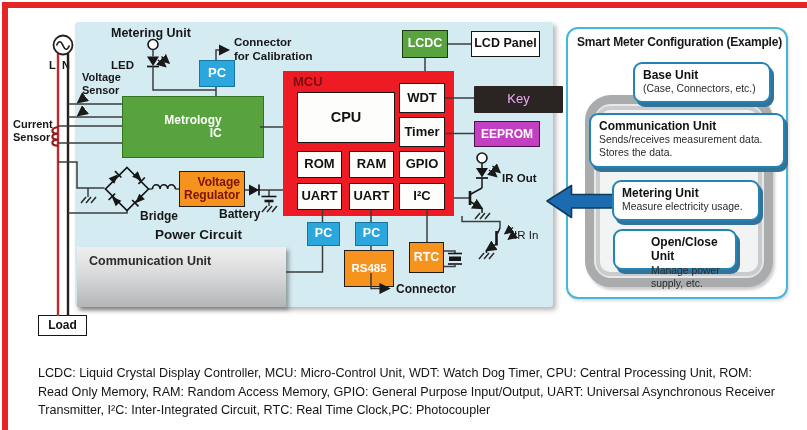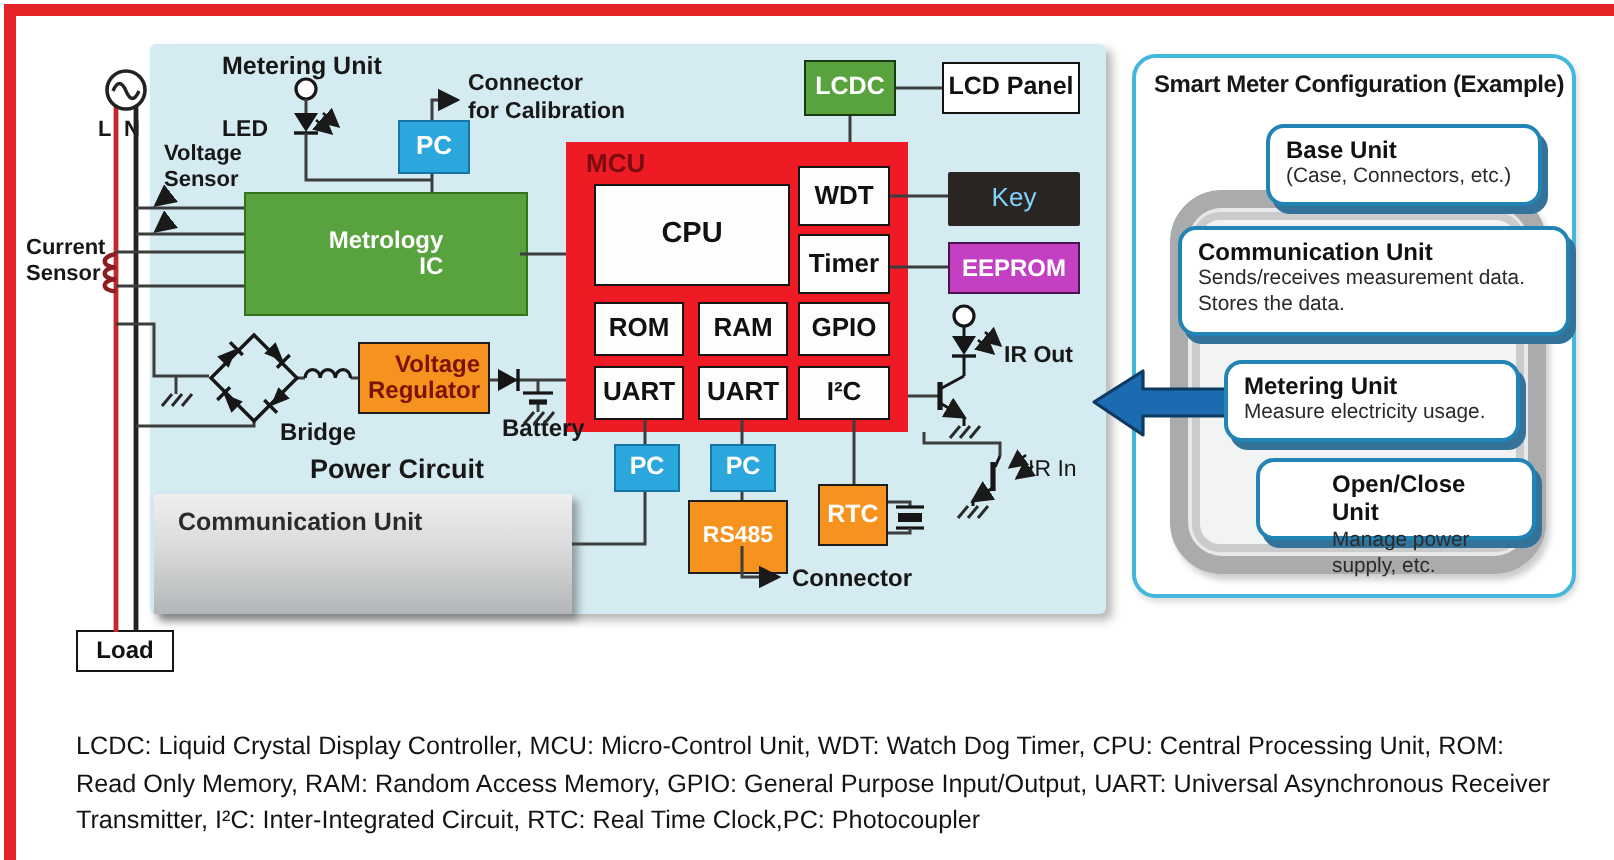--- a/index.html
+++ b/index.html
@@ -64,21 +64,21 @@
   </div>
   <div class="callout" style="left:589px;top:113px;width:196px;height:55px;">
     <div class="t">Communication Unit</div>
     <div class="b">Sends/receives measurement data.
 Stores the data.</div>
   </div>
   <div class="callout" style="left:612px;top:180px;width:148px;height:41px;">
     <div class="t">Metering Unit</div>
     <div class="b">Measure electricity usage.</div>
   </div>
-  <div class="callout" style="left:628px;top:229px;width:140px;height:41px;padding-left:36px;">
+  <div class="callout" style="left:613px;top:229px;width:124px;height:41px;padding-left:36px;">
     <div class="t">Open/Close Unit</div>
     <div class="b">Manage power supply, etc.</div>
   </div>
 
   <div class="lbl bold" style="left:111px;top:26px;font-size:12.5px;">Metering Unit</div>
   <div class="lbl" style="left:111px;top:59px;font-size:11.5px;font-weight:600;">LED</div>
   <div class="lbl" style="left:82px;top:71px;font-size:11px;font-weight:600;">Voltage
 Sensor</div>
   <div class="lbl" style="left:13px;top:118px;font-size:11px;font-weight:600;">Current
 Sensor</div>
@@ -103,40 +103,40 @@
   <div class="box c-white" style="left:297px;top:151px;width:45px;height:27px;font-size:13px;">ROM</div>
   <div class="box c-white" style="left:349px;top:151px;width:45px;height:27px;font-size:13px;">RAM</div>
   <div class="box c-white" style="left:399px;top:151px;width:46px;height:27px;font-size:13px;">GPIO</div>
   <div class="box c-white" style="left:297px;top:183px;width:45px;height:27px;font-size:13px;">UART</div>
   <div class="box c-white" style="left:349px;top:183px;width:45px;height:27px;font-size:13px;">UART</div>
   <div class="box c-white" style="left:399px;top:183px;width:46px;height:27px;font-size:13px;">I²C</div>
 
   <div class="box c-green" style="left:402px;top:30px;width:46px;height:28px;font-size:12.5px;border-color:#1a3a10;">LCDC</div>
   <div class="box" style="left:471px;top:31px;width:69px;height:26px;background:#fff;
        border:1.8px solid #141414;font-size:12.5px;font-weight:600;color:#111;">LCD Panel</div>
-  <div class="box" style="left:474px;top:86px;width:66px;height:27px;background:#2a2423;
-       color:#7dd3fc;font-size:13px;border-radius:1px;">Key</div>
+  <div class="box" style="left:474px;top:86px;width:89px;height:27px;background:#2a2423;
+       color:#f0abfc;font-size:13px;border-radius:1px;">Key</div>
   <div class="box" style="left:474px;top:121px;width:66px;height:26px;background:#c340c2;
        border:1.5px solid #4a154e;color:#fff;font-weight:700;font-size:12px;">EEPROM</div>
   <div class="lbl" style="left:502px;top:172px;font-size:11.5px;font-weight:600;">IR Out</div>
   <div class="lbl" style="left:514px;top:229px;font-size:11.5px;font-weight:400;">IR In</div>
 
   <div class="box c-blue" style="left:307px;top:222px;width:33px;height:24px;font-size:12.5px;">PC</div>
   <div class="box c-blue" style="left:355px;top:222px;width:33px;height:24px;font-size:12.5px;">PC</div>
   <div class="box c-orange" style="left:344px;top:250px;width:50px;height:37px;
        color:#fff;font-weight:700;font-size:11.5px;">RS485</div>
   <div class="box c-orange" style="left:409px;top:242px;width:35px;height:31px;
        color:#fff;font-weight:700;font-size:12.5px;">RTC</div>
   <div class="lbl" style="left:396px;top:282px;font-size:12px;font-weight:600;">Connector</div>
 
   <div class="box c-orange" style="left:179px;top:171px;width:66px;height:36px;
        color:#7b1202;font-weight:700;font-size:12px;white-space:pre-line;">Voltage
 Regulator</div>
   <div class="lbl" style="left:140px;top:209px;font-size:12px;font-weight:600;">Bridge</div>
-  <div class="lbl" style="left:219px;top:207px;font-size:12px;font-weight:600;margin-left:32px;">Battery</div>
+  <div class="lbl" style="left:219px;top:207px;font-size:12px;font-weight:600;">Battery</div>
   <div class="lbl bold" style="left:155px;top:227px;font-size:13.5px;">Power Circuit</div>
 
   <div class="lbl" style="left:38px;top:364px;width:740px;font-size:12.6px;
        line-height:1.48;color:#141414;white-space:normal;font-weight:500;">LCDC: Liquid Crystal Display Controller, MCU: Micro-Control Unit, WDT: Watch Dog Timer, CPU: Central Processing Unit, ROM: Read Only Memory, RAM: Random Access Memory, GPIO: General Purpose Input/Output, UART: Universal Asynchronous Receiver Transmitter, I²C: Inter-Integrated Circuit, RTC: Real Time Clock,PC: Photocoupler</div>
 
   <svg width="807" height="430">
     <defs>
       <marker id="ah" viewBox="0 0 10 10" refX="8.5" refY="5" markerWidth="7.5" markerHeight="7.5" orient="auto-start-reverse">
         <path d="M0,0 L10,5 L0,10 z" fill="#1a1a1a"></path>
       </marker>

